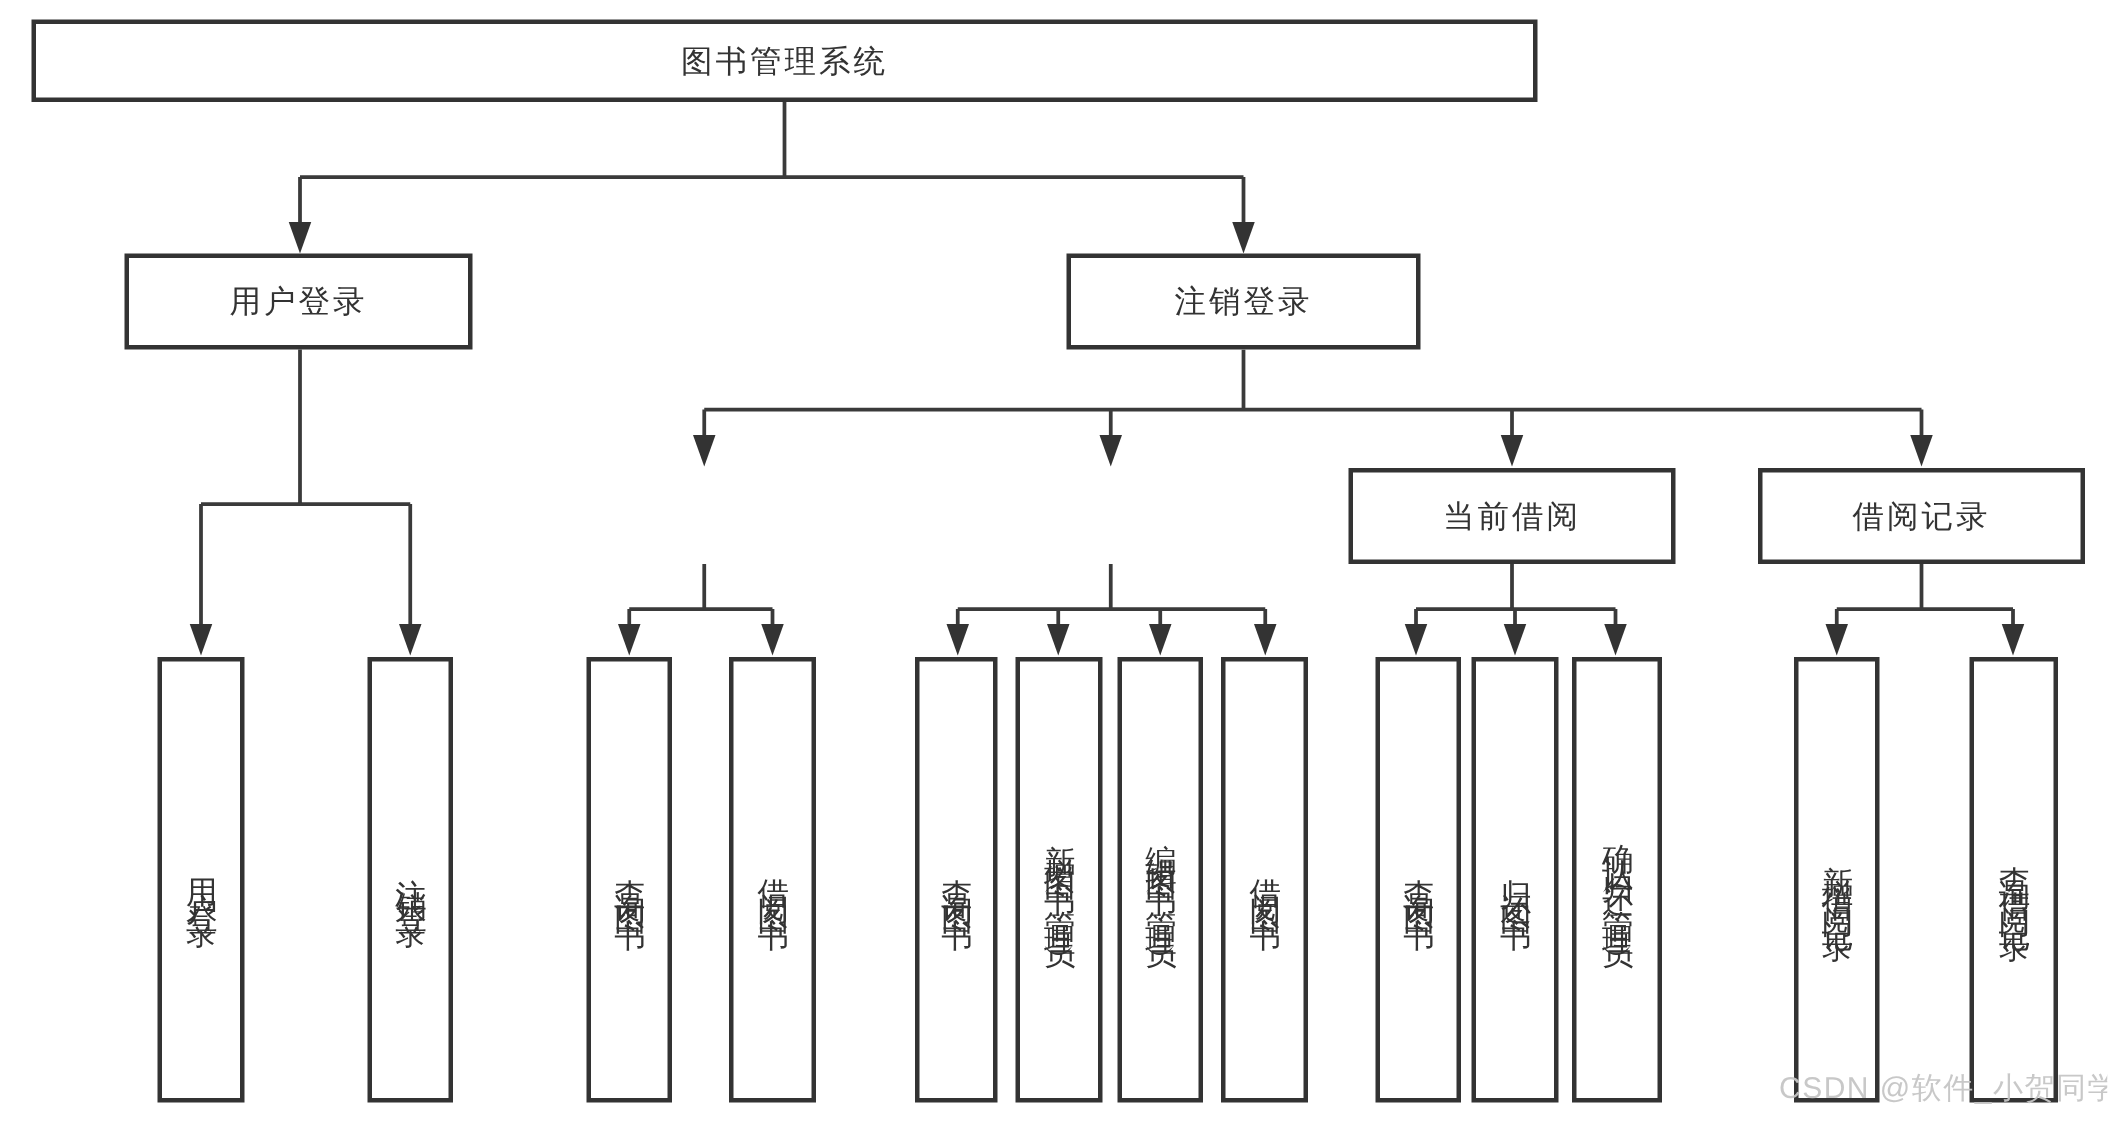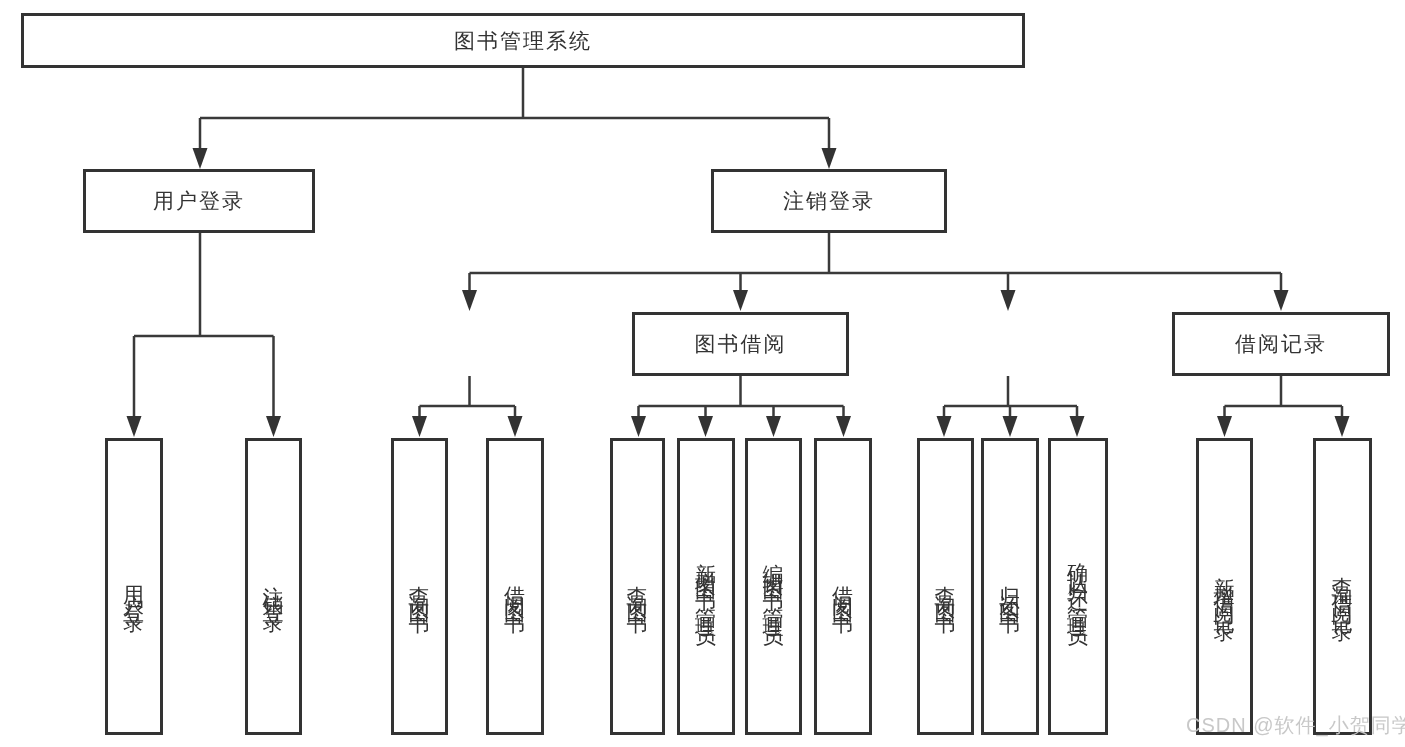--- a/index.html
+++ b/index.html
@@ -99,22 +99,22 @@
     <span>图书管理系统</span>
   </div>
 
   <div class="box h" style="left:83px;top:169px;width:232px;height:64px">
     <span>用户登录</span>
   </div>
   <div class="box h" style="left:711px;top:169px;width:236px;height:64px">
     <span>注销登录</span>
   </div>
 
-  <div class="box h" style="left:632px;top:312px;width:217px;height:64px">
-    <span>图书借阅</span>
+  <div class="box h" style="left:899px;top:312px;width:218px;height:64px">
+    <span>当前借阅</span>
   </div>
   <div class="box h" style="left:1172px;top:312px;width:218px;height:64px">
     <span>借阅记录</span>
   </div>
 
   <div class="box v" style="left:105px;top:438px;width:58px;height:297px">
     <span>用户登录</span>
   </div>
   <div class="box v" style="left:245px;top:438px;width:57px;height:297px">
     <span>注销登录</span>

